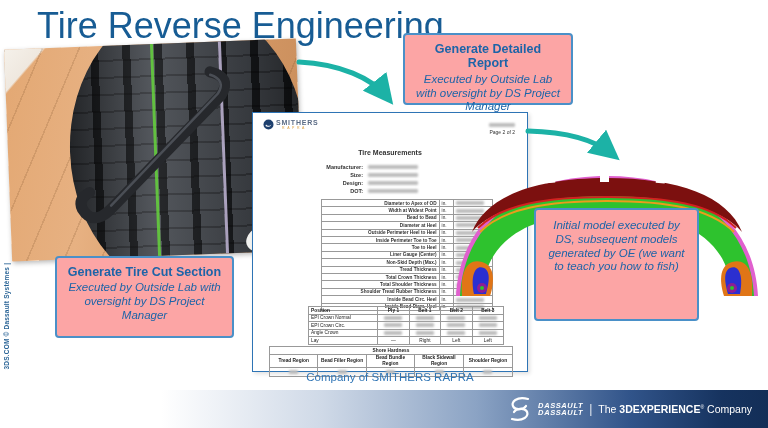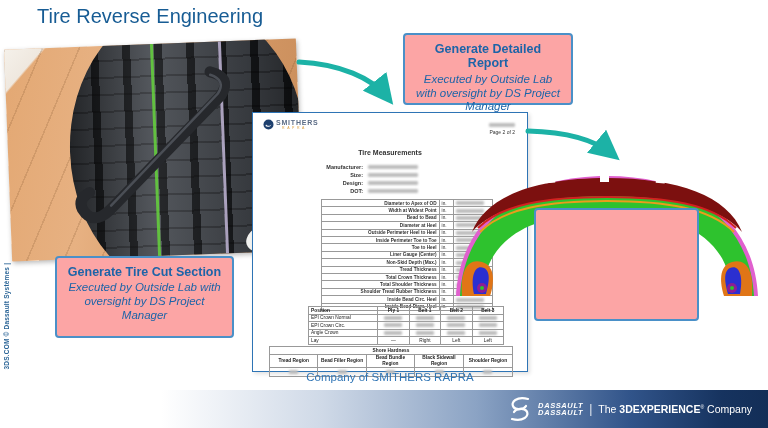--- a/index.html
+++ b/index.html
@@ -1,20 +1,20 @@
 <!DOCTYPE html>
 <html><head>
 <meta charset="utf-8">
 <style>
   html,body{margin:0;padding:0;}
   body{width:768px;height:428px;position:relative;overflow:hidden;background:#fff;
        font-family:"Liberation Sans",sans-serif;}
 
   
-  .slide-title{position:absolute;left:37px;top:5px;font-size:20px;color:#175c94;}
+  .slide-title{position:absolute;left:37px;top:5px;font-size:36px;color:#175c94;}
 
   
   .photo{position:absolute;left:8px;top:44px;width:292px;height:212px;
          transform:rotate(-2.2deg);overflow:hidden;box-shadow:1px 2px 5px rgba(0,0,0,.28);
          background:
            linear-gradient(133deg,#f5f1ea 0%,#efe8df 8%,rgba(0,0,0,0) 8.6%),
            linear-gradient(100deg,#e3a873 0%,#e7b182 30%,#d79a67 62%,#c98e5c 100%);}
   .photo::before{content:"";position:absolute;inset:0;
          background:repeating-linear-gradient(115deg,rgba(101,60,24,.16) 0 1.5px,rgba(0,0,0,0) 1.5px 34px);}
   .tire{position:absolute;left:62px;top:-40px;width:236px;height:292px;border-radius:50%;
@@ -338,20 +338,21 @@
 
 <div class="callout co-report">
   <h3>Generate Detailed Report</h3>
   <p>Executed by Outside Lab with oversight by DS Project Manager</p>
 </div>
 <div class="callout co-cut">
   <h3>Generate Tire Cut Section</h3>
   <p>Executed by Outside Lab with oversight by DS Project Manager</p>
 </div>
 <div class="callout co-model">
+  <p>Initial model executed by DS, subsequent models generated by OE (we want to teach you how to fish)</p>
 </div>
 
 <div class="footer">
   <div class="brand">
     <svg width="24" height="26" viewBox="0 0 24 26">
       <path d="M20,3 C9,0 2,6 5.5,11 C8,14.5 16,13.5 18,10" fill="none" stroke="#fff" stroke-width="2.2" stroke-linecap="round"></path>
       <path d="M4,23 C15,26 22,20 18.5,15 C16,11.5 8,12.5 6,16" fill="none" stroke="#fff" stroke-width="2.2" stroke-linecap="round"></path>
     </svg>
     <div class="brand-stack">
       <span>DASSAULT</span>

